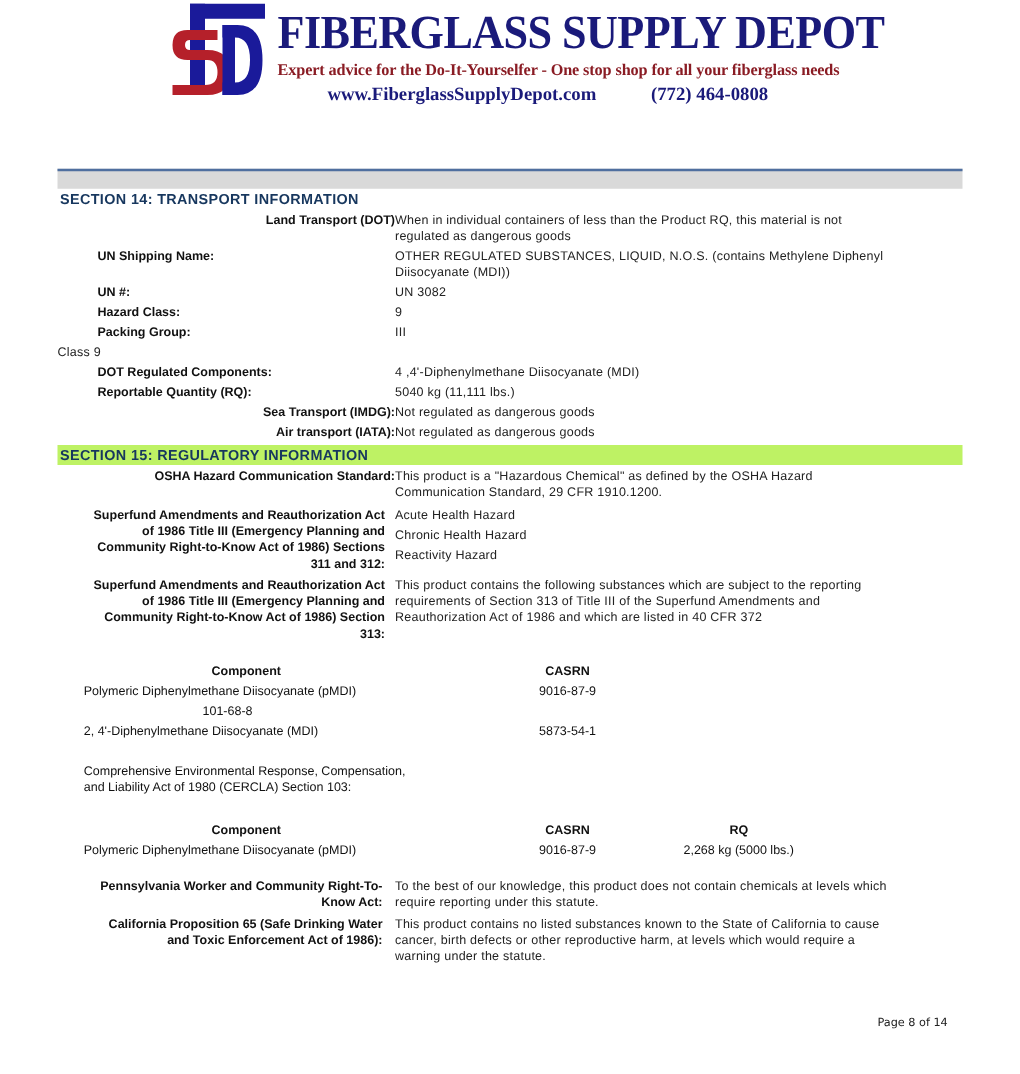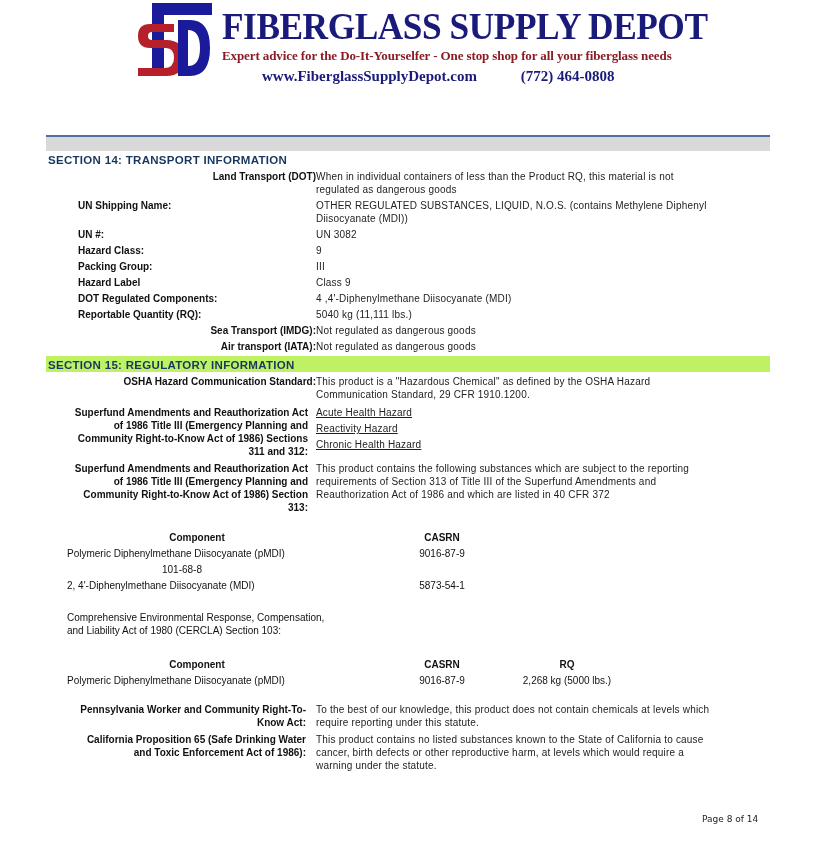--- a/index.html
+++ b/index.html
@@ -25,25 +25,25 @@
                     padding:3px 2px 1px 2px; height:12px; line-height:12px; }
   .section-header.gray { background:#bef264; }
 
   .row { display:flex; font-size:10px; line-height:13px; }
   .row .label { width:270px; font-weight:bold; color:#111; box-sizing:border-box; }
   .row .value { width:400px; color:#222; letter-spacing:0.2px; }
   .ind1 { padding-left:21px;text-align:right; }
   .ind2 { padding-left:32px; }
   .gap { margin-top:3px; }
 
-  .stack-value div { margin-bottom:3px;text-decoration:underline; }
+  .stack-value div { margin-bottom:3px; }
 
   
   .ctable { font-size:10px; line-height:16px; margin-left:21px; }
-  .ctable .tr { display:flex; }
+  .ctable .tr { display:flex;gap:12px; }
   .ctable .c1 { width:260px; text-align:center; }
   .ctable .c1.left { text-align:left; }
   .ctable .c2 { width:130px; text-align:center; margin-left:50px; }
   .ctable .c3 { width:120px; text-align:center; margin-left:0px; }
   .ctable .th { font-weight:bold; }
 
   .standalone-label { font-size:10px; line-height:13px; font-weight:normal; margin-left:21px; width:260px; }
 
   .footer { position:absolute; left:702px; top:814px; font-family:"DejaVu Sans", sans-serif;
             font-size:9px; color:#222; }
@@ -90,21 +90,20 @@
   </div>
   <div class="row gap">
     <div class="label ind2">Hazard Class:</div>
     <div class="value">9</div>
   </div>
   <div class="row gap">
     <div class="label ind2">Packing Group:</div>
     <div class="value">III</div>
   </div>
   <div class="row gap">
-    <div class="label ind2">Hazard Label</div>
     <div class="value">Class 9</div>
   </div>
   <div class="row gap">
     <div class="label ind2">DOT Regulated Components:</div>
     <div class="value">4 ,4'-Diphenylmethane Diisocyanate (MDI)</div>
   </div>
   <div class="row gap">
     <div class="label ind2">Reportable Quantity (RQ):</div>
     <div class="value">5040 kg (11,111 lbs.)</div>
   </div>
@@ -121,22 +120,22 @@
 
   <div class="row gap">
     <div class="label ind1">OSHA Hazard Communication Standard:</div>
     <div class="value">This product is a "Hazardous Chemical" as defined by the OSHA Hazard Communication Standard, 29 CFR 1910.1200.</div>
   </div>
 
   <div class="row" style="margin-top:5px;">
     <div class="label ind1" style="padding-right:8px;">Superfund Amendments and Reauthorization Act of 1986 Title III (Emergency Planning and Community Right-to-Know Act of 1986) Sections 311 and 312:</div>
     <div class="value stack-value">
       <div>Acute Health Hazard</div>
+      <div>Chronic Health Hazard</div>
       <div>Reactivity Hazard</div>
-      <div>Chronic Health Hazard</div>
     </div>
   </div>
 
   <div class="row" style="margin-top:4px;">
     <div class="label ind1" style="padding-right:8px;">Superfund Amendments and Reauthorization Act of 1986 Title III (Emergency Planning and Community Right-to-Know Act of 1986) Section 313:</div>
     <div class="value">This product contains the following substances which are subject to the reporting requirements of Section 313 of Title III of the Superfund Amendments and Reauthorization Act of 1986 and which are listed in 40 CFR 372</div>
   </div>
 
   <div class="ctable" style="margin-top:16px;">
     <div class="tr th">

